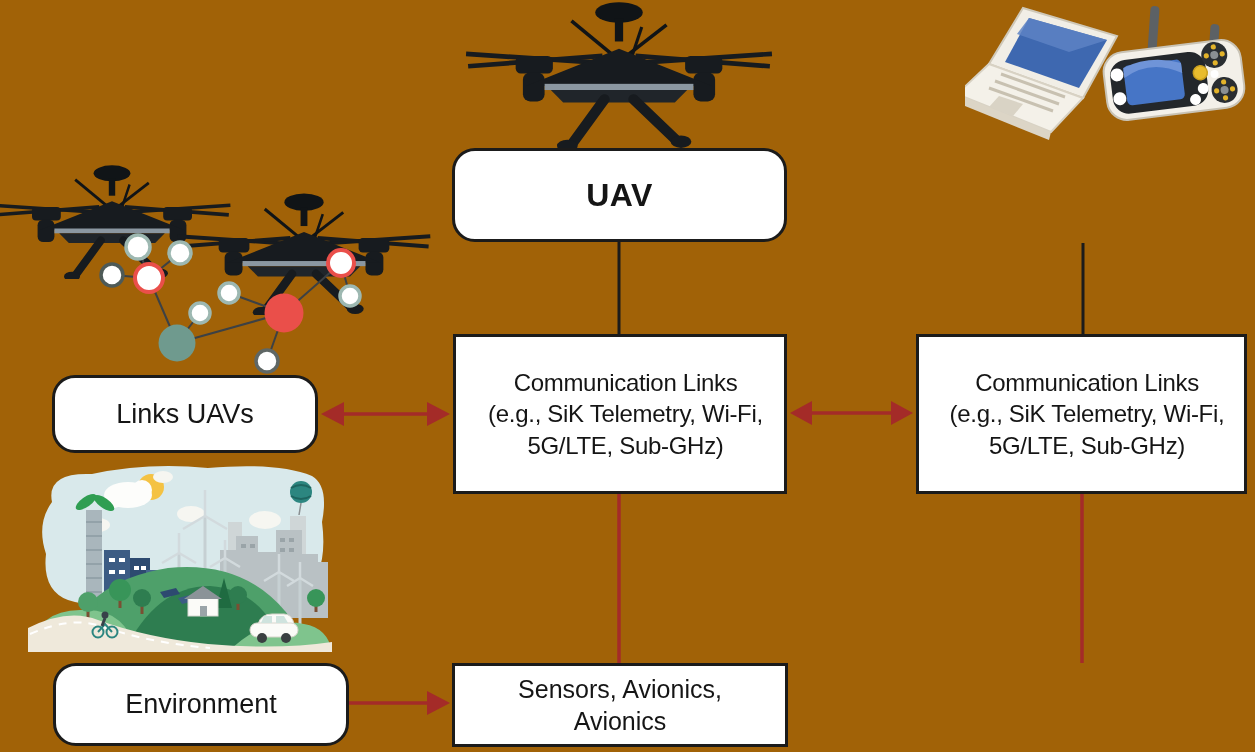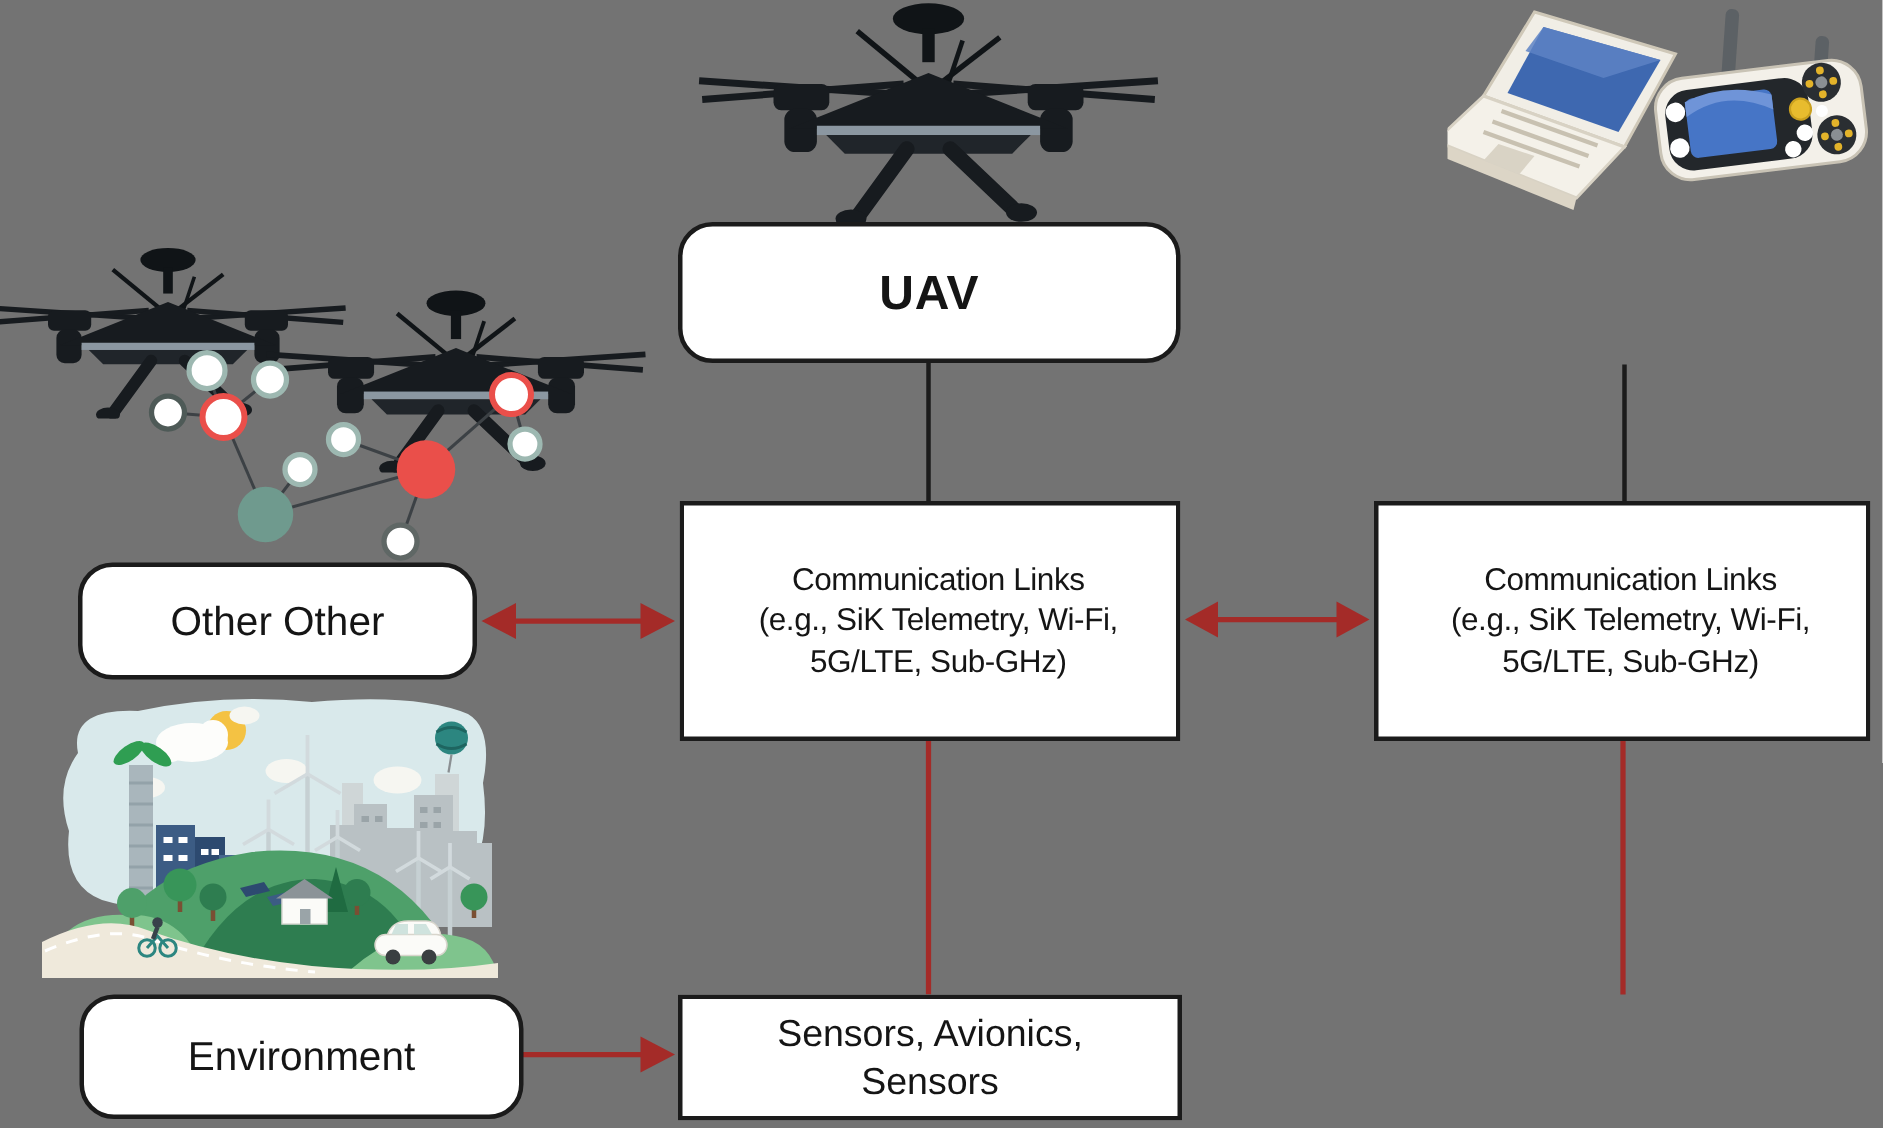--- a/index.html
+++ b/index.html
@@ -3,35 +3,35 @@
 <meta charset="utf-8">
 <style>
   :root{
     --accent-red:#A42B28;
     --ink:#1b1b1b;
     --node-teal:#6F9A8E;
     --node-red:#EA4F4A;
   }
   html,body{margin:0;padding:0;background:#ffffff;}
   .canvas{
-    position:relative;width:1255px;height:752px;background:#737373;
+    position:relative;width:1255px;height:752px;background:#a16207;
     font-family:"Liberation Sans","DejaVu Sans",sans-serif;color:#151515;
     overflow:hidden;
   }
   .abs{position:absolute;}
   svg.overlay{position:absolute;left:0;top:0;pointer-events:none;}
   .box{
     position:absolute;background:#ffffff;border:3px solid var(--ink);
     display:flex;flex-direction:column;align-items:center;justify-content:center;
     text-align:center;box-sizing:border-box;z-index:5;
   }
   .rounded{border-radius:23px;}
   .bold-title{font-weight:bold;font-size:32px;letter-spacing:0.5px;}
   .label-text{font-size:27px;}
-  .comm-text{font-size:21px;line-height:1.3;letter-spacing:-0.3px;margin-left:11px;}
+  .comm-text{font-size:24px;line-height:1.3;letter-spacing:-0.3px;margin-left:11px;}
   .comm-text div{white-space:nowrap;}
   .two-line{font-size:25px;line-height:1.3;}
   .two-line div{white-space:nowrap;}
   .red-stroke{stroke:var(--accent-red);}
   .red-fill{fill:var(--accent-red);}
   .ink-stroke{stroke:var(--ink);}
   .net-edge{stroke:#3c4145;stroke-width:2;}
   .nteal-f{fill:var(--node-teal);}
   .nred-f{fill:var(--node-red);}
   .nred-s{fill:#ffffff;stroke:var(--node-red);stroke-width:4;}
@@ -346,28 +346,28 @@
 
   <div class="box" style="left:916px;top:334px;width:331px;height:160px">
     <div class="comm-text">
       <div>Communication Links</div>
       <div>(e.g., SiK Telemetry, Wi-Fi,</div>
       <div>5G/LTE, Sub-GHz)</div>
     </div>
   </div>
 
   <div class="box rounded" style="left:52px;top:375px;width:266px;height:78px">
-    <div class="label-text">Other Other</div>
+    <div class="label-text">Links UAVs</div>
   </div>
 
   <div class="box rounded" style="left:53px;top:663px;width:296px;height:83px">
     <div class="label-text">Environment</div>
   </div>
 
   <div class="box" style="left:452px;top:663px;width:336px;height:84px">
     <div class="two-line">
       <div>Sensors, Avionics,</div>
-      <div>Sensors</div>
+      <div>Avionics</div>
     </div>
   </div>
 
 
 </div>
 
 </body></html>

